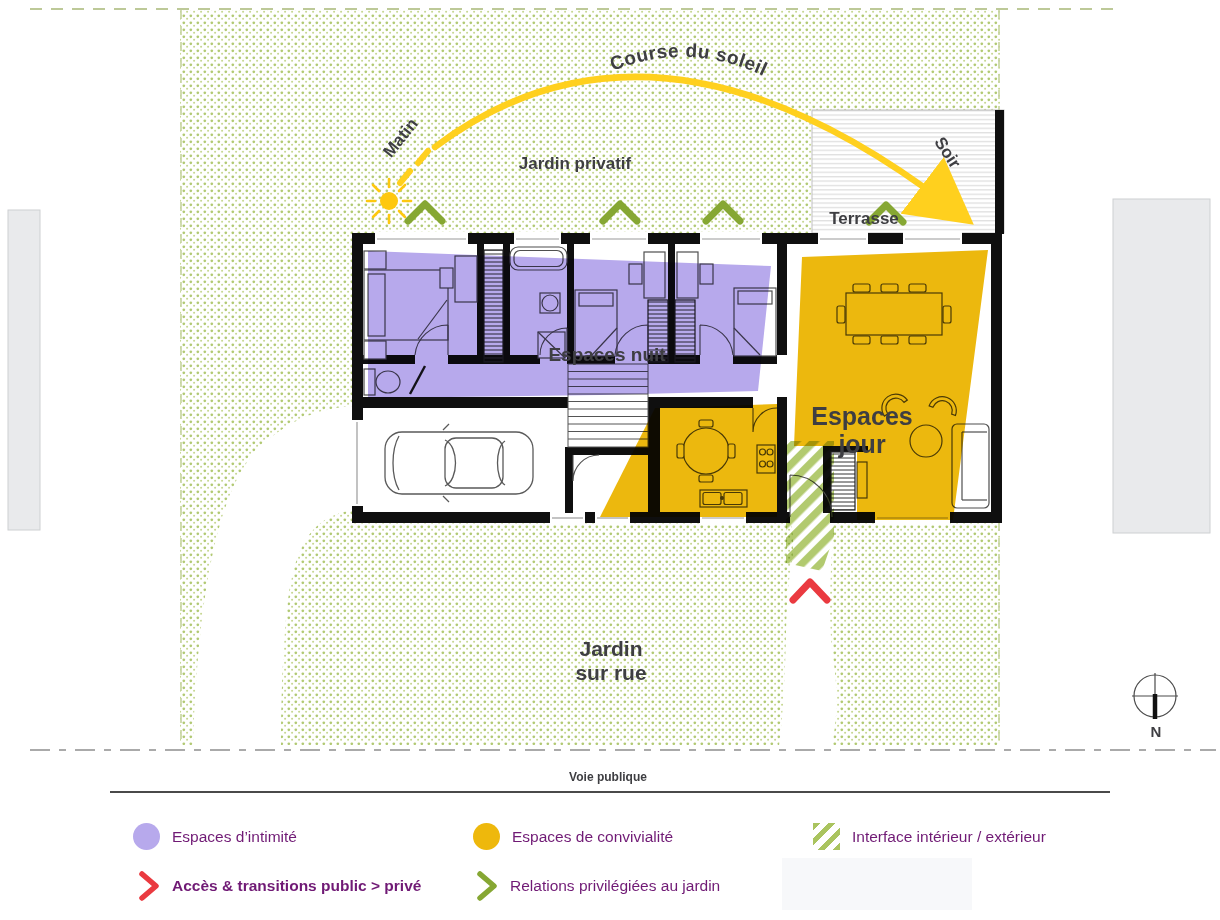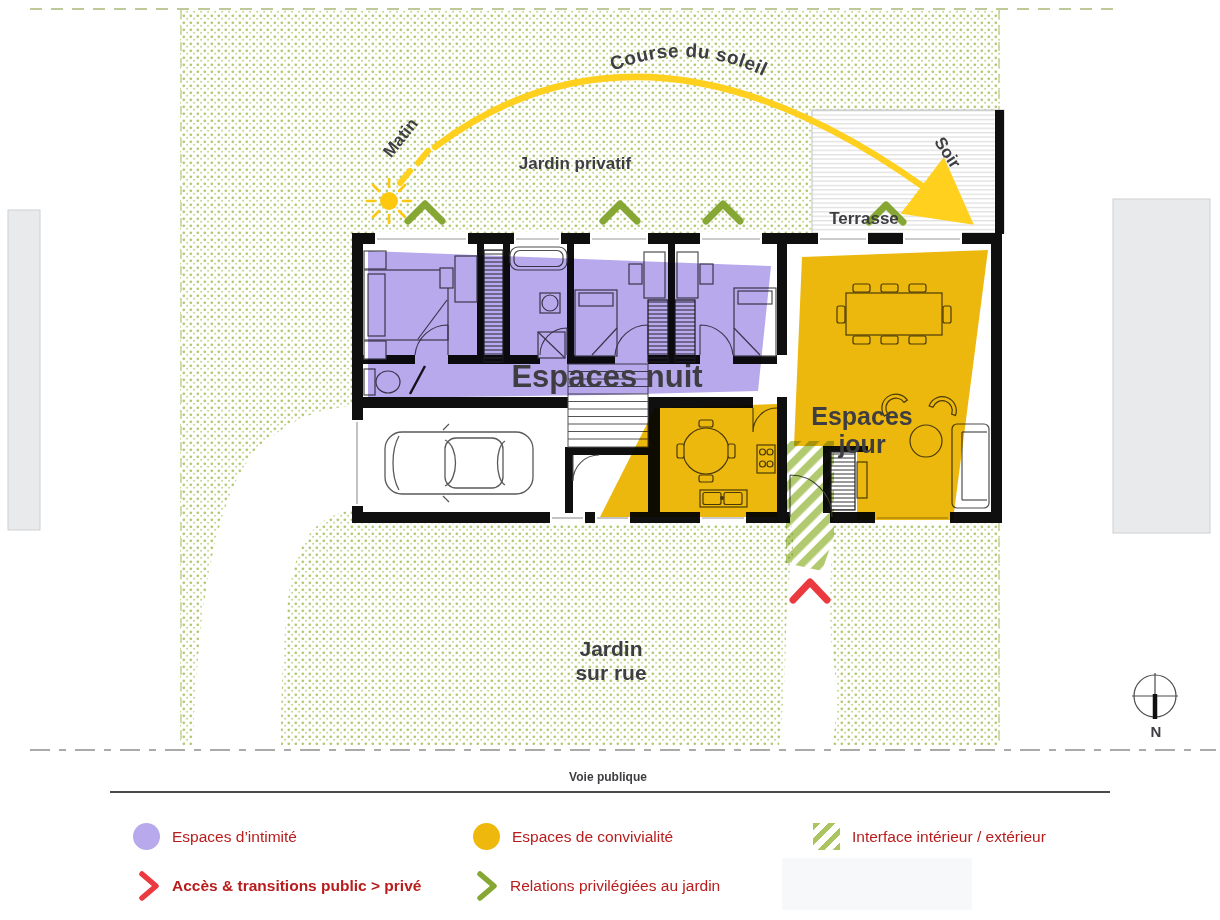--- a/index.html
+++ b/index.html
@@ -3,21 +3,21 @@
 <meta charset="utf-8">
 <style>
   html,body{margin:0;padding:0;background:#ffffff;}
   #stage{position:relative;width:1220px;height:920px;background:#ffffff;overflow:hidden;
          font-family:"Liberation Sans", sans-serif;color:#3e3e42;}
   #plan-svg{position:absolute;left:0;top:0;}
   .lbl{position:absolute;transform:translate(-50%,-50%);white-space:nowrap;
        font-weight:700;color:#3e3e42;}
   .lbl.multi{white-space:normal;text-align:center;line-height:1.12;}
   .rot{transform-origin:center center;}
-  .legend-label{position:absolute;font-size:15.5px;font-weight:400;color:#b91c1c;}
+  .legend-label{position:absolute;font-size:15.5px;font-weight:400;color:#701a75;}
   .legend-dot{position:absolute;width:27px;height:27px;border-radius:50%;}
   .legend-hatch{position:absolute;width:27px;height:27px;
      background:repeating-linear-gradient(135deg,#aac45f 0 5px,rgba(0,0,0,0) 5px 11px);}
   .legend-sep{position:absolute;background:#4a4a4a;}
   .legend-box{position:absolute;background:#f7f8fa;}
   .chev{position:absolute;}
 </style>
 </head>
 <body>
 
@@ -307,21 +307,21 @@
     <line x1="1132" y1="696" x2="1178" y2="696" stroke="#4a4a4a" stroke-width="1.2"></line>
     <line x1="1155" y1="673" x2="1155" y2="719" stroke="#4a4a4a" stroke-width="1.2"></line>
     <line x1="1155" y1="694" x2="1155" y2="719" stroke="#111" stroke-width="4.5"></line>
   </g>
 </svg>
 
 <div class="lbl rot" style="left:401px;top:138px;font-size:17px;transform:translate(-50%,-50%) rotate(-51deg);">Matin</div>
 <div class="lbl rot" style="left:947px;top:153px;font-size:17px;transform:translate(-50%,-50%) rotate(57deg);">Soir</div>
 <div class="lbl" style="left:575px;top:164px;font-size:17px;">Jardin privatif</div>
 <div class="lbl" style="left:864px;top:173px;font-size:17px;margin-top:46px;">Terrasse</div>
-<div class="lbl" style="left:607px;top:377px;font-size:31px;">Espaces nuit</div>
+<div class="lbl" style="left:607px;top:355px;font-size:19px;">Espaces nuit</div>
 <div class="lbl multi" style="left:862px;top:386px;font-size:25px;width:120px;margin-top:44px;">Espaces jour</div>
 <div class="lbl multi" style="left:611px;top:661px;font-size:21px;width:90px;">Jardin sur rue</div>
 <div class="lbl" style="left:608px;top:777px;font-size:12px;">Voie publique</div>
 <div class="lbl" style="left:1156px;top:731px;font-size:15px;">N</div>
 
 <div>
   <div class="legend-sep" style="left:110px;top:791px;width:1000px;height:2px;"></div>
   <div class="legend-box" style="left:782px;top:858px;width:190px;height:52px;"></div>
 
   <div class="legend-dot" style="left:133px;top:823px;background:#b7a9ec;"></div>

